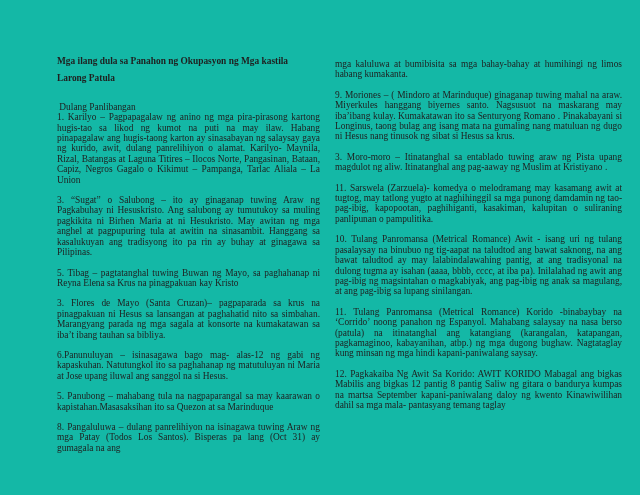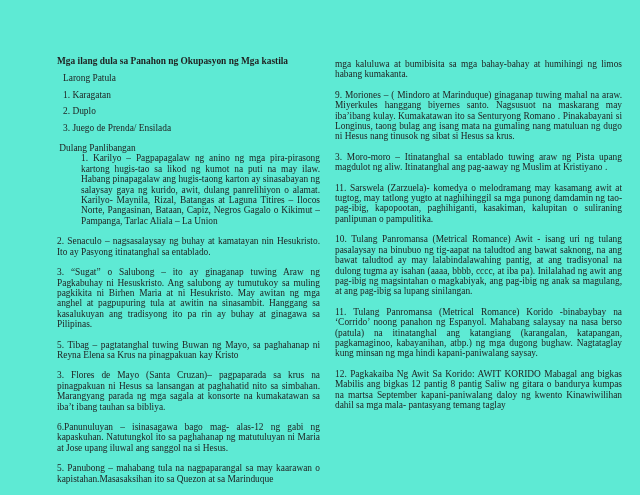--- a/index.html
+++ b/index.html
@@ -3,63 +3,54 @@
 <meta charset="utf-8">
 <style>
   * { box-sizing: border-box; }
   html, body { margin: 0; padding: 0; background: #ffffff; }
   body {
     width: 640px; height: 495px; overflow: hidden;
     font-family: "Liberation Serif", serif;
   }
   .page {
     width: 640px; height: 495px;
-    background: #5eead4;
+    background: #14b8a6;
     padding: 56px 20px 0 57px;
     display: flex;
     gap: 15px;
     color: #1f1f1f;
   }
   .col { font-size: 9.4px; line-height: 10.4px; }
   .col-left  { width: 263px; flex: none; }
   .col-right { width: 287px; flex: none; }
   .doc-title { font-weight: bold; margin: 0 0 7px 0; }
-  .line { margin: 6px; }
-  .section-heading { margin: 10px 0 0 0; white-space: pre-wrap; }
+  .line { margin: 0; font-weight: bold; }
+  .section-heading { margin: 18px 0 0 0; white-space: pre-wrap; }
   .para { text-align: justify; margin: 10px 0 0 0; }
-  [data-name="left-paragraphs"] .para:first-of-type { margin-top: 0; margin-left: 24px; }
+  [data-name="left-paragraphs"] .para:first-of-type { margin-top: 0; }
   [data-name="right-paragraphs"] .para:first-of-type { margin-top: 3px; }
 </style>
 </head>
 <body>
 
 <div class="page" data-name="document-page">
 
   <div class="col col-left" data-name="left-column">
     <p class="doc-title" data-name="document-title">Mga ilang dula sa Panahon ng Okupasyon ng Mga kastila</p>
 
     <div data-name="larong-patula-list">
       <div class="line" data-name="list-heading">Larong Patula</div>
-      <div data-name="list-items">
-
-          <div class="line" data-name="list-item">1. Karagatan</div>
-
-          <div class="line" data-name="list-item">2. Duplo</div>
-
-          <div class="line" data-name="list-item">3. Juego de Prenda/ Ensilada</div>
-        </div>
     </div>
 
     <div class="section-heading" data-name="section-heading"> Dulang Panlibangan</div>
 
     <div data-name="left-paragraphs">
 
         <p class="para" data-name="paragraph">1. Karilyo – Pagpapagalaw ng anino ng mga pira-pirasong kartong hugis-tao sa likod ng kumot na puti na may ilaw. Habang pinapagalaw ang hugis-taong karton ay sinasabayan ng salaysay gaya ng kurido, awit, dulang panrelihiyon o alamat. Karilyo- Maynila, Rizal, Batangas at Laguna Titires – Ilocos Norte, Pangasinan, Bataan, Capiz, Negros Gagalo o Kikimut – Pampanga, Tarlac Aliala – La Union</p>
 
-        <p class="para" data-name="paragraph">2. Senaculo – nagsasalaysay ng buhay at kamatayan nin Hesukristo. Ito ay Pasyong itinatanghal sa entablado.</p>
 
         <p class="para" data-name="paragraph">3. “Sugat” o Salubong – ito ay ginaganap tuwing Araw ng Pagkabuhay ni Hesuskristo. Ang salubong ay tumutukoy sa muling pagkikita ni Birhen Maria at ni Hesukristo. May awitan ng mga anghel at pagpupuring tula at awitin na sinasambit. Hanggang sa kasalukuyan ang tradisyong ito pa rin ay buhay at ginagawa sa Pilipinas.</p>
 
         <p class="para" data-name="paragraph">5. Tibag – pagtatanghal tuwing Buwan ng Mayo, sa paghahanap ni Reyna Elena sa Krus na pinagpakuan kay Kristo</p>
 
         <p class="para" data-name="paragraph">3. Flores de Mayo (Santa Cruzan)– pagpaparada sa krus na pinagpakuan ni Hesus sa lansangan at paghahatid nito sa simbahan. Marangyang parada ng mga sagala at konsorte na kumakatawan sa iba’t ibang tauhan sa bibliya.</p>
 
         <p class="para" data-name="paragraph">6.Panunuluyan – isinasagawa bago mag- alas-12 ng gabi ng kapaskuhan. Natutungkol ito sa paghahanap ng matutuluyan ni Maria at Jose upang iluwal ang sanggol na si Hesus.</p>
 
         <p class="para" data-name="paragraph">5. Panubong – mahabang tula na nagpaparangal sa may kaarawan o kapistahan.Masasaksihan ito sa Quezon at sa Marinduque</p>

